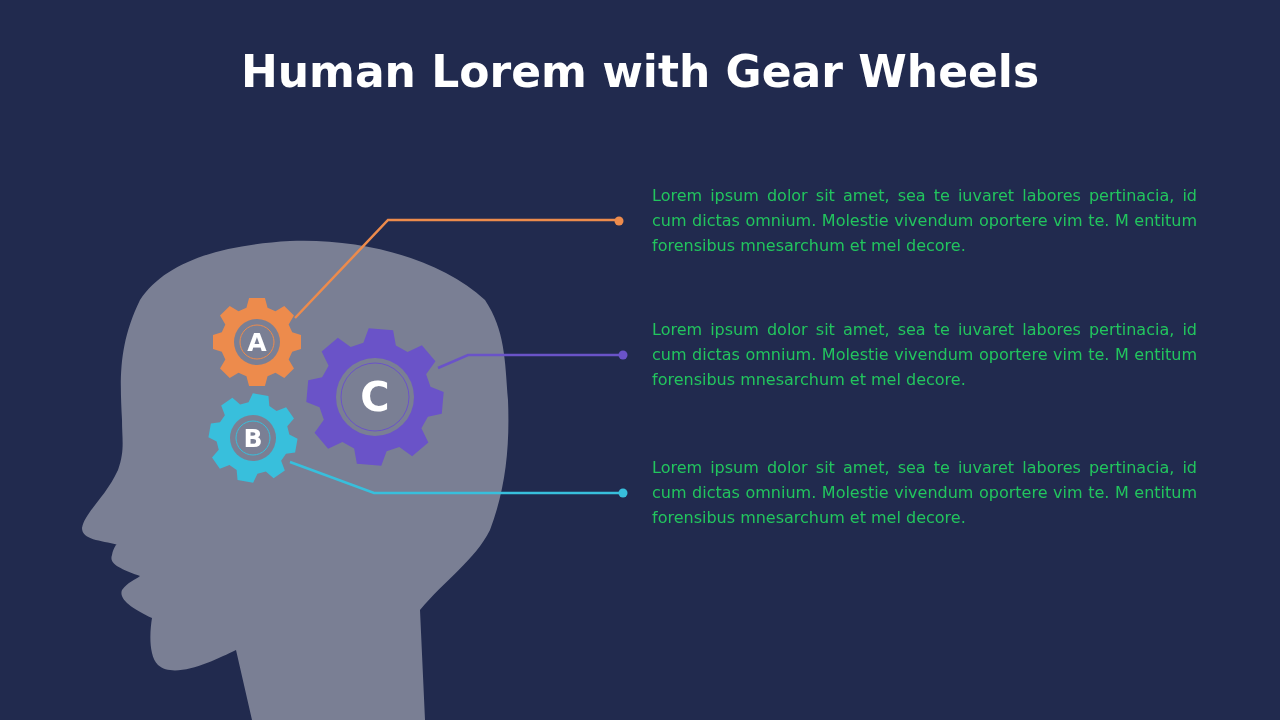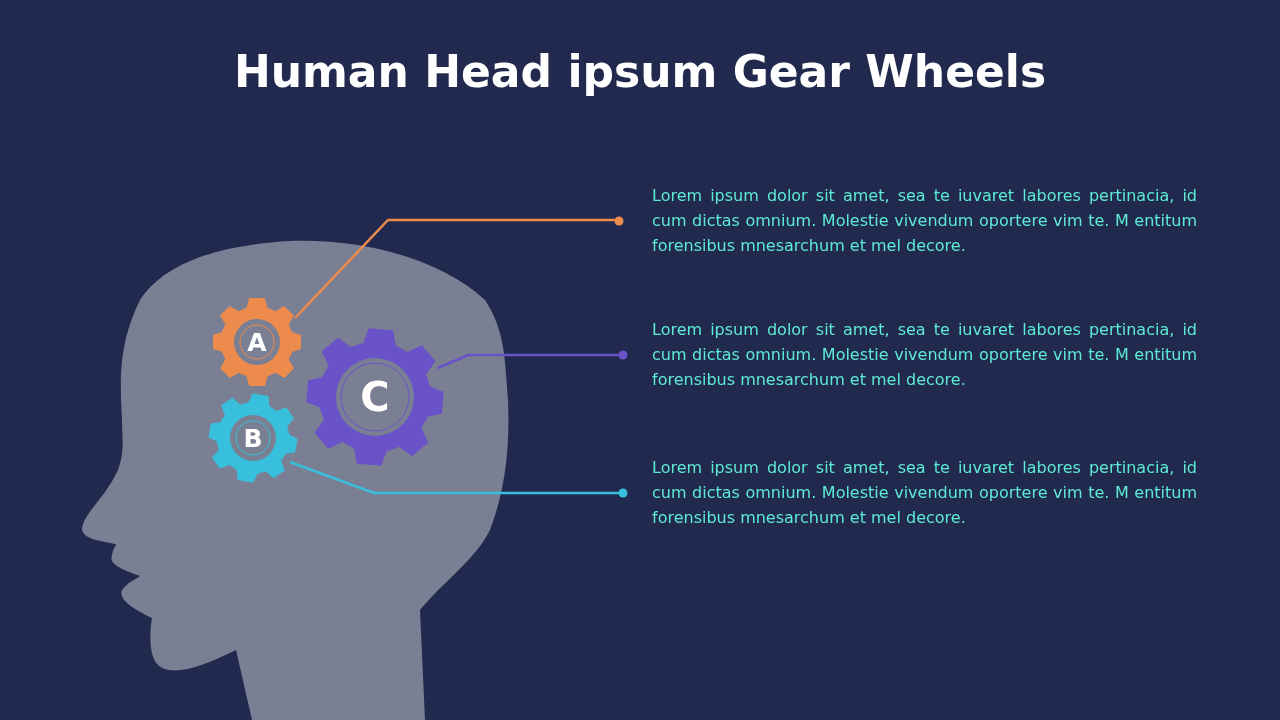--- a/index.html
+++ b/index.html
@@ -11,33 +11,33 @@
   }
   .title {
     position: absolute; left: 0; top: 46px; width: 1280px;
     text-align: center; color: #ffffff;
     font-family: "DejaVu Sans", sans-serif; font-weight: bold;
     font-size: 44px; letter-spacing: 0px;
   }
   svg.art { position: absolute; left: 0; top: 0; }
   .text-block {
     position: absolute; left: 652px; width: 545px;
-    color: #5eead4; font-size: 17.5px; line-height: 25px;
+    color: #22c55e; font-size: 17.5px; line-height: 25px;
     text-align: justify;
     font-family: "DejaVu Sans", sans-serif;
     font-size: 16px;
   }
   .gear-label {
     font-family: "DejaVu Sans", sans-serif; font-weight: bold; fill: #ffffff;
   }
 </style>
 </head>
 <body>
 
-<div class="title">Human Head ipsum Gear Wheels</div>
+<div class="title">Human Lorem with Gear Wheels</div>
 
 <svg class="art" width="1280" height="720" viewBox="0 0 1280 720">
   <defs>
 
     <g id="gear8">
       <path d="
         M -0.18 -1.0 L 0.18 -1.0 L 0.24 -0.78
         L 0.42 -0.70 L 0.62 -0.82 L 0.84 -0.60 L 0.72 -0.40
         L 0.80 -0.22 L 1.0 -0.16 L 1.0 0.16 L 0.80 0.22
         L 0.72 0.40 L 0.84 0.60 L 0.62 0.82 L 0.42 0.70

